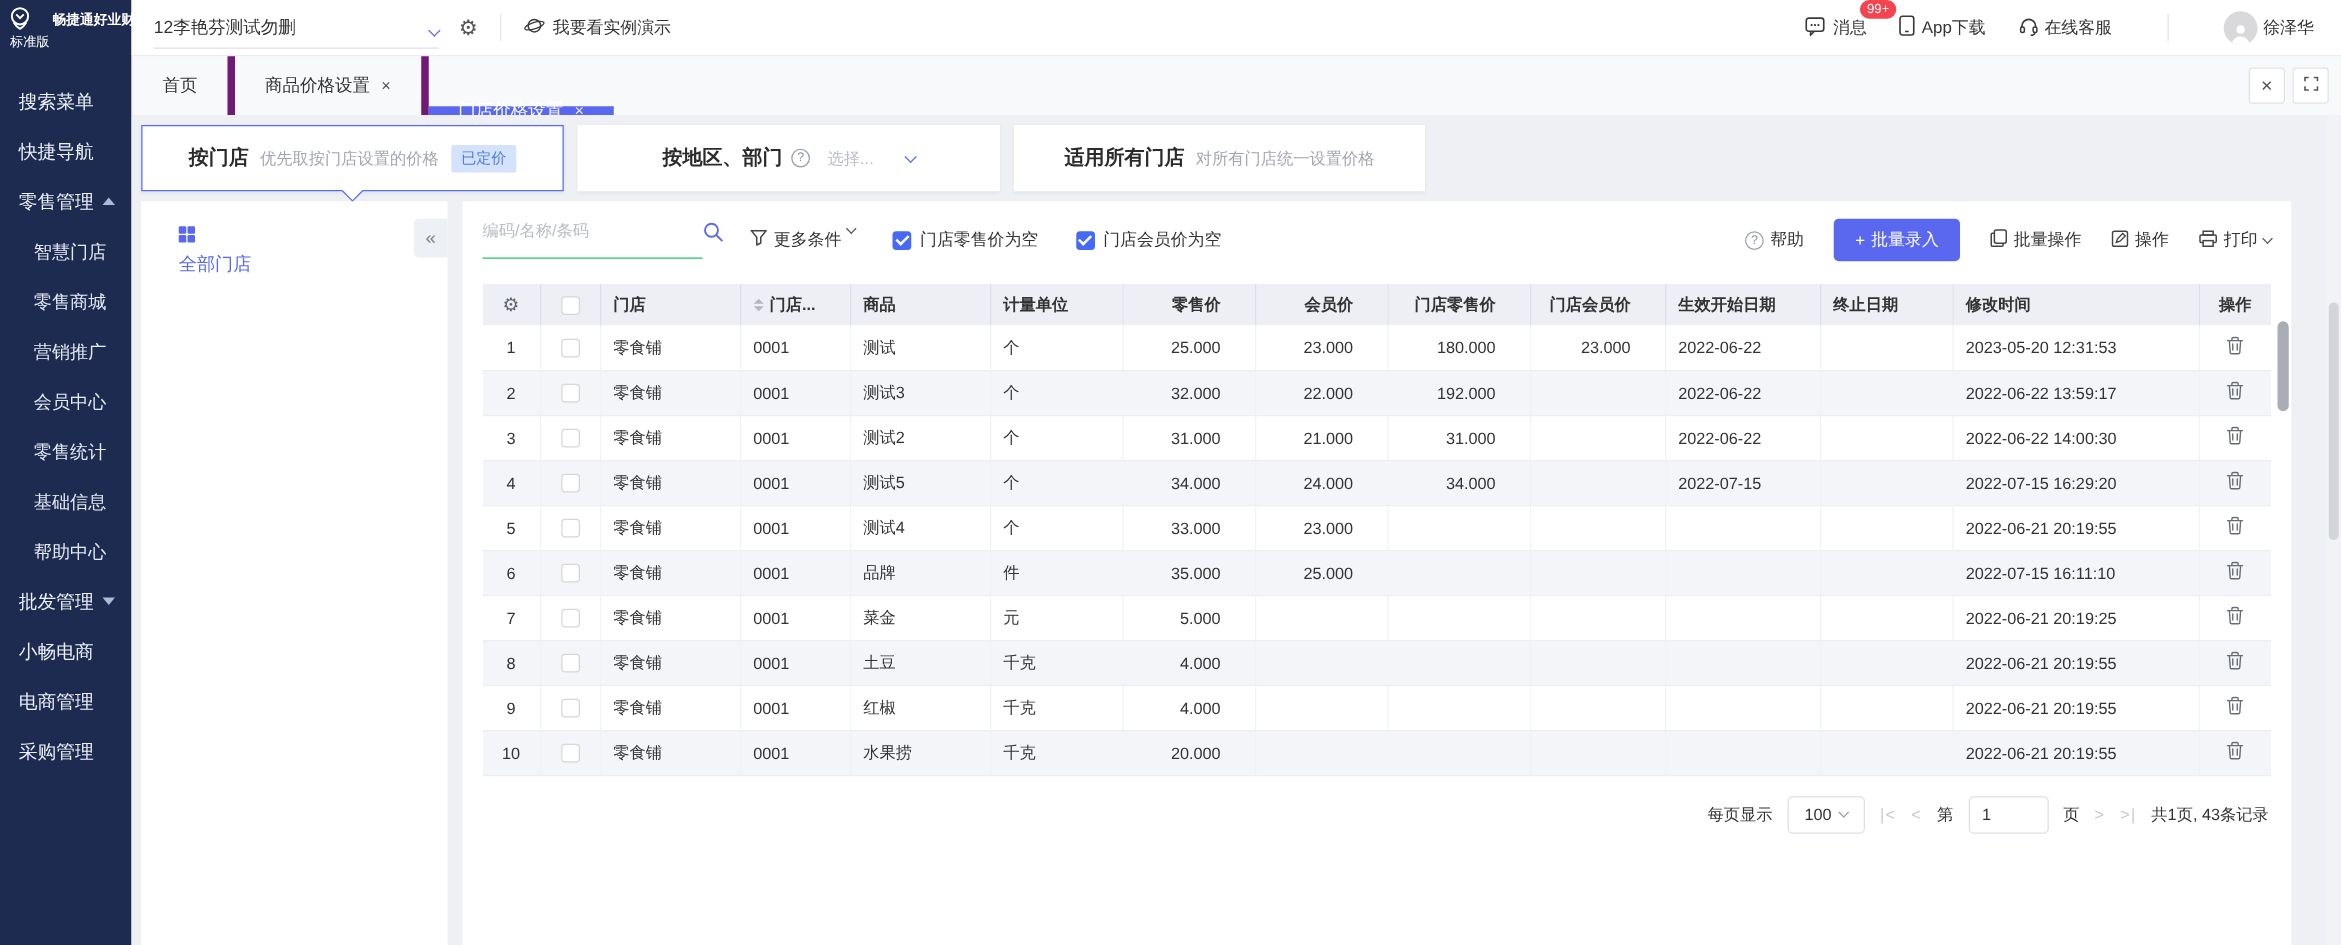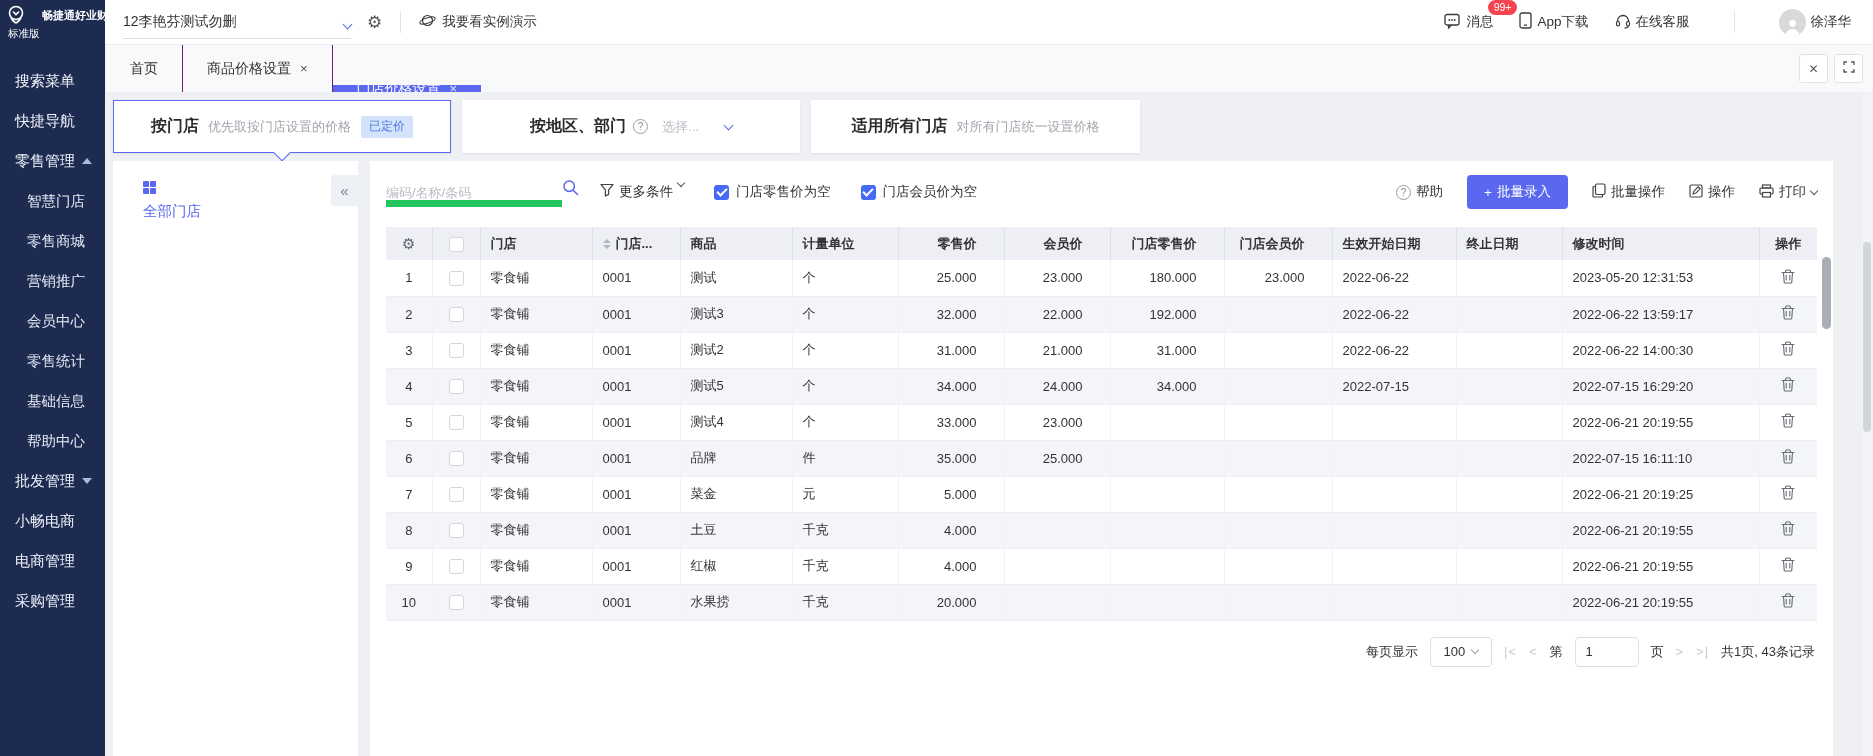--- a/index.html
+++ b/index.html
@@ -28,21 +28,21 @@
   .tb-gear { margin-left:16px; font-size:17px; color:#555; cursor:pointer; line-height:1; }
   .tb-divider { width:1px; height:22px; background:#e3e3e7; margin:0 18px; }
   .demo-link { display:flex; align-items:center; gap:6px; font-size:13.5px; color:#333; cursor:pointer; }
   .tb-right { margin-left:auto; display:flex; align-items:center; gap:26px; }
   .tb-item { display:flex; align-items:center; gap:5px; font-size:13.5px; color:#333; cursor:pointer; position:relative; }
   .msg-badge { position:absolute; top:-13px; right:-24px; background:#f5434f; color:#fff; font-size:10.5px; padding:1px 6px 2px; border-radius:9px; white-space:nowrap; }
   .avatar { width:27px; height:27px; border-radius:50%; background:#d9d9db; display:flex; align-items:flex-end; justify-content:center; overflow:hidden; }
 
   
   .tabbar { position:absolute; left:105px; top:45px; right:0; height:47px; background:#f8f9fb; display:flex; align-items:stretch; }
-  .tab { display:flex; align-items:center; padding:0 24px; font-size:14px; color:#333; cursor:pointer; border-right:1px solid #701a75; }
+  .tab { display:flex; align-items:center; padding:0 24px; font-size:14px; color:#333; cursor:pointer; border-right:6px solid #701a75; }
   .tab:first-child { border-left:1px solid #ececf0; }
   .tab.active { background:#5968ee; color:#fff; border-right:none;margin-top:40px; }
   .tab-x { margin-left:9px; font-size:13px; opacity:.85; cursor:pointer; }
   .win-controls { margin-left:auto; display:flex; align-items:center; gap:6px; padding-right:10px; }
   .win-btn { width:29px; height:29px; border:1px solid #e1e2e6; background:#fff; border-radius:3px; display:flex; align-items:center; justify-content:center; font-size:12px; color:#555; cursor:pointer; }
 
   
   .content { position:absolute; left:105px; top:92px; right:0; bottom:0; background:#eef0f4; }
 
   .cards { display:flex; gap:11px; padding:8px 0 0 8px; }
@@ -59,21 +59,21 @@
   .tree-panel { width:245px; flex:0 0 245px; background:#fff; position:relative; padding-top:20px; }
   .collapse-btn { position:absolute; right:0; top:14px; width:27px; height:31px; background:#edf0f5; border-radius:4px 0 0 4px; display:flex; align-items:center; justify-content:center; font-size:15px; color:#7c828c; cursor:pointer; }
   .tree-root { display:flex; align-items:flex-start; gap:8px; padding-left:30px; font-size:14.5px; color:#5968ee; height:32px; cursor:pointer;flex-direction:column; }
   .grid-icon { width:13px; height:13px; display:grid; grid-template-columns:6px 6px; grid-template-rows:6px 6px; gap:1px; }
   .grid-icon i { background:#5968ee; border-radius:1px; }
   .tree-item { height:31px; line-height:31px; padding-left:30px; font-size:14px; color:#333; white-space:nowrap; overflow:hidden; cursor:pointer; }
   .tree-item.active { color:#5968ee; }
 
   .main-panel { flex:1; background:#fff; margin-left:12px; position:relative; display:flex; flex-direction:column; min-width:0; }
   .toolbar { display:flex; align-items:center; height:50px; margin-top:6px; padding:0 16px; }
-  .search-box { width:176px; border-bottom:7px solid #22c55e; display:flex; align-items:flex-end; height:30px; }
+  .search-box { width:176px; border-bottom:1px solid #22c55e; display:flex; align-items:flex-start; height:30px; }
   .search-box input { border:none; outline:none; flex:1; font-size:13px; color:#333; background:transparent; font-family:inherit; }
   .search-box input::placeholder { color:#b8bcc4; }
   .filter-more { margin-left:38px; display:flex; gap:5px; font-size:13.5px; color:#333; cursor:pointer; }
   .chev-dk { width:6px; height:6px; border-right:1.4px solid #555; border-bottom:1.4px solid #555; transform:rotate(45deg); margin-top:-3px; }
   .cb-group { margin-left:30px; display:flex; align-items:center; font-size:13.5px; cursor:pointer; }
   .cb { width:15px; height:15px; background:#466af6; border-radius:3px; position:relative; margin-right:7px; flex:0 0 15px; }
   .cb::after { content:""; position:absolute; left:4.5px; top:1.5px; width:4px; height:8px; border:solid #fff; border-width:0 2px 2px 0; transform:rotate(45deg); }
   .tb2-right { margin-left:auto; display:flex; align-items:center; gap:24px; }
   .act-item { display:flex; align-items:center; gap:5px; font-size:13.5px; color:#333; cursor:pointer; }
   .btn-primary { background:#5968ee; color:#fff; border:none; border-radius:4px; padding:8px 17px; font-size:13.5px; display:flex; align-items:center; gap:5px; cursor:pointer; font-family:inherit; }

